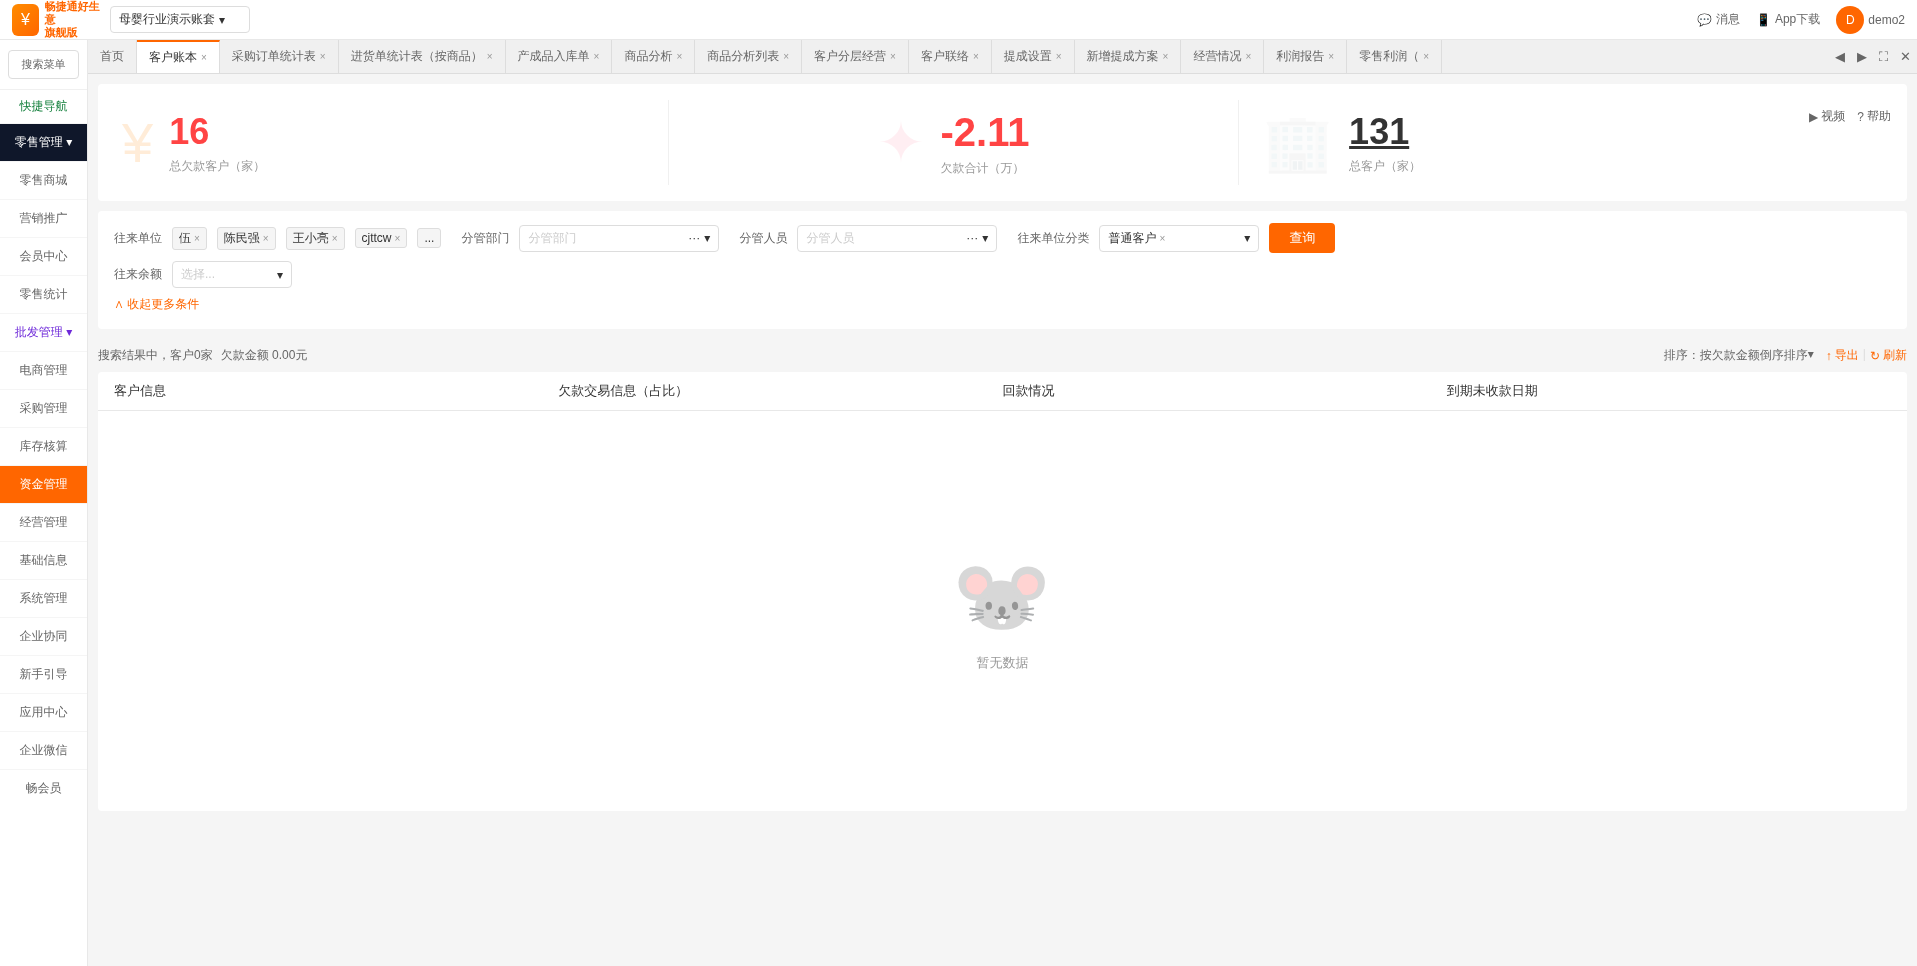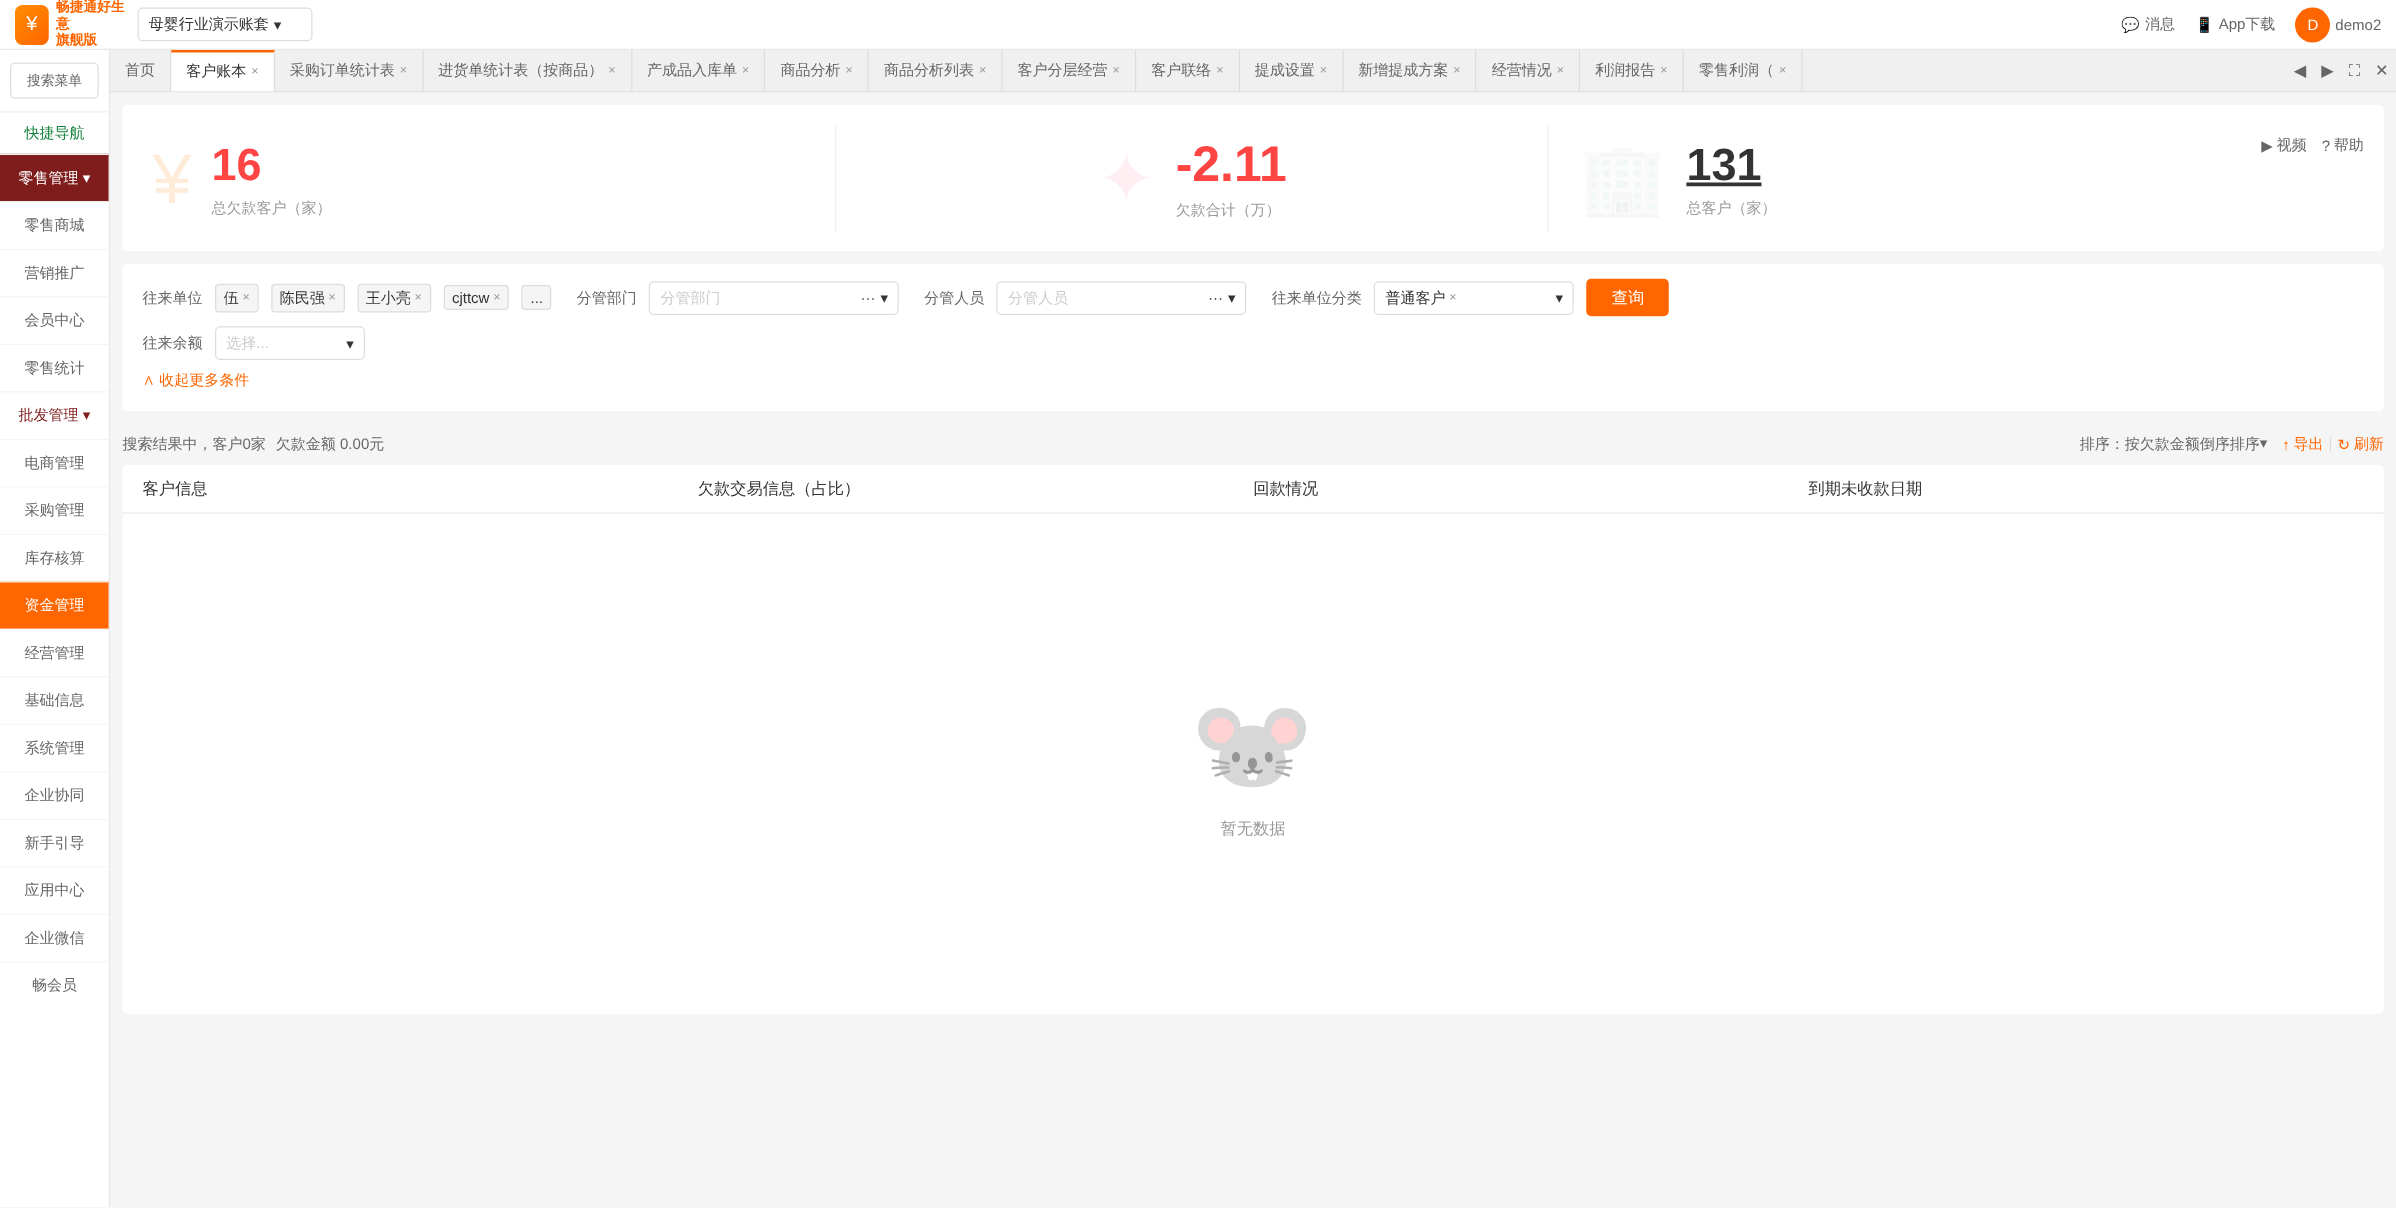--- a/index.html
+++ b/index.html
@@ -17,22 +17,22 @@
 
     
     .main-layout { display: flex; flex: 1; overflow: hidden; }
 
     
     .sidebar { width: 88px; background: #fff; border-right: 1px solid #e8e8e8; display: flex; flex-direction: column; flex-shrink: 0; overflow-y: auto; }
     .sidebar-search { padding: 10px 8px; text-align: center; }
     .sidebar-search-btn { width: 100%; padding: 6px 0; background: #fff; border: 1px solid #ddd; border-radius: 4px; font-size: 11px; color: #666; cursor: pointer; }
     .sidebar-nav-btn { padding: 8px 0; text-align: center; font-size: 12px; color: #15803d; cursor: pointer; border-top: 1px solid #f0f0f0; }
     .sidebar-item { padding: 10px 8px; text-align: center; font-size: 12px; color: #666; cursor: pointer; border-top: 1px solid #f5f5f5; }
-    .sidebar-item.active { background: #7f1d1d; color: white; }
-    .sidebar-expand-item { padding: 10px 8px; text-align: center; font-size: 12px; color: #7f1d1d; cursor: pointer; border-top: 1px solid #f5f5f5; display: flex; align-items: center; justify-content: center; gap: 2px; }
+    .sidebar-item.active { background: #0f172a; color: white; }
+    .sidebar-expand-item { padding: 10px 8px; text-align: center; font-size: 12px; color: #6d28d9; cursor: pointer; border-top: 1px solid #f5f5f5; display: flex; align-items: center; justify-content: center; gap: 2px; }
 
     
     .content-area { flex: 1; display: flex; flex-direction: column; overflow: hidden; }
 
     
     .tab-bar { background: #f0f0f0; display: flex; align-items: center; height: 34px; border-bottom: 1px solid #ddd; flex-shrink: 0; }
     .tab-item { display: flex; align-items: center; padding: 0 12px; height: 100%; font-size: 12px; color: #666; cursor: pointer; border-right: 1px solid #ddd; white-space: nowrap; gap: 4px; flex-shrink: 0; }
     .tab-item.active { background: #fff; color: #333; font-weight: 500; border-top: 2px solid #ff6600; }
     .tab-item .close-btn { color: #999; font-size: 10px; cursor: pointer; }
     .tab-bar-nav { display: flex; align-items: center; padding: 0 6px; height: 100%; cursor: pointer; color: #666; flex-shrink: 0; }

